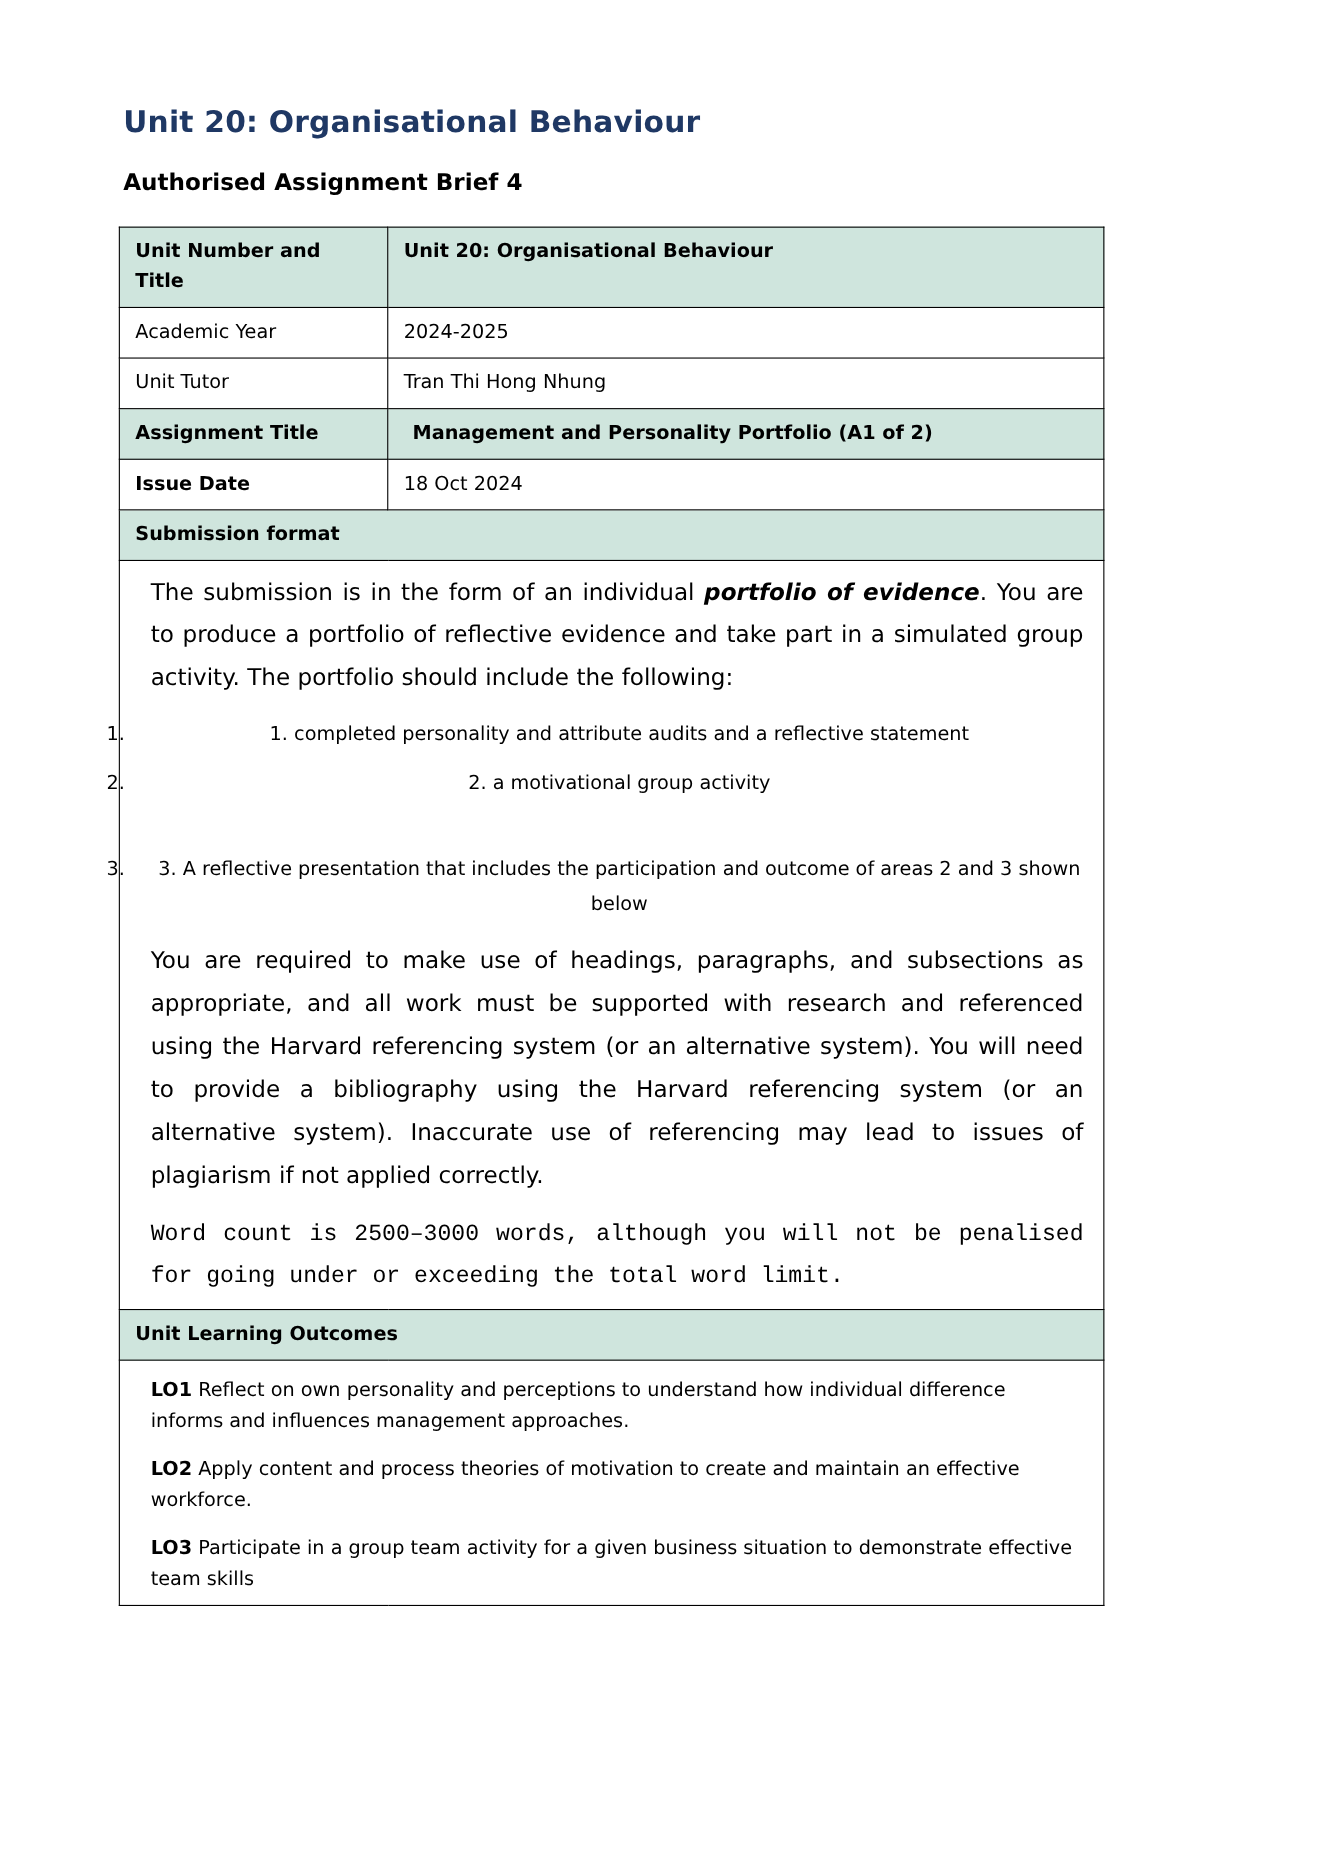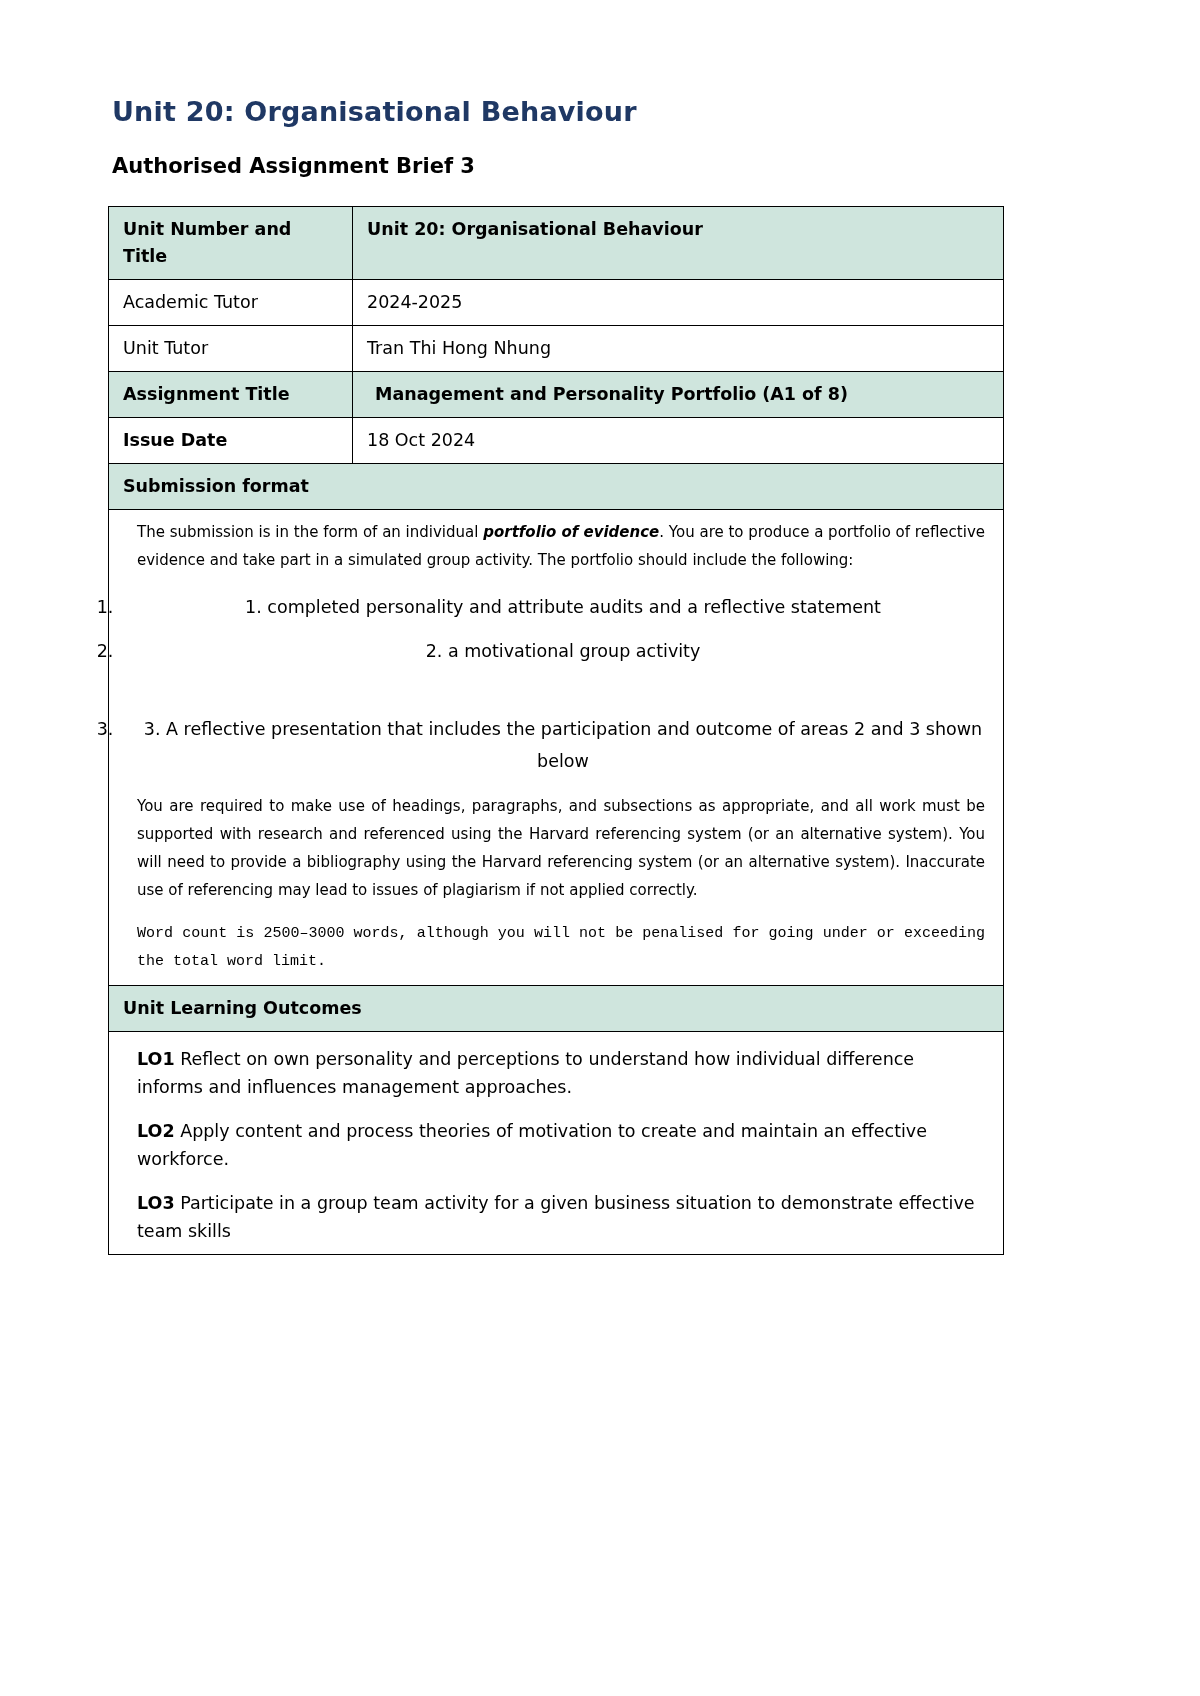--- a/index.html
+++ b/index.html
@@ -82,21 +82,21 @@
   }
 
   
   td.body-cell {
     padding: 16px 22px 20px 22px;
   }
 
   p.just {
     text-align: justify;
     margin: 0 0 16px 0;
-    font-size: 15px;
+    font-size: 21px;
     line-height: 1.85;
     padding: 0 6px 0 14px;
   }
   p.just:last-child { margin-bottom: 0; font-family: Liberation Mono, monospace; }
 
   .bi { font-weight: bold; font-style: italic; }
 
   
   ol.numlist {
     list-style: decimal;
@@ -127,48 +127,48 @@
   .lo-block p:last-child { margin-bottom: 0; }
   td.lo-cell { padding: 14px 22px 64px 22px; }
 </style>
 </head>
 <body>
 
 <div class="page">
   <div class="content">
 
     <h1 class="doc-title">Unit 20: Organisational Behaviour</h1>
-    <h2 class="doc-subtitle">Authorised Assignment Brief 3</h2>
+    <h2 class="doc-subtitle">Authorised Assignment Brief 4</h2>
 
     <table class="brief">
       <colgroup>
         <col class="col-label">
         <col>
       </colgroup>
       <tbody>
 
 
         <tr class="green">
           <td class="label-cell bold green">Unit Number and Title</td>
           <td class="value-cell bold green">Unit 20: Organisational Behaviour</td>
         </tr>
 
         <tr>
-          <td class="label-cell">Academic Tutor</td>
+          <td class="label-cell">Academic Year</td>
           <td class="value-cell">2024-2025</td>
         </tr>
 
         <tr>
           <td class="label-cell">Unit Tutor</td>
           <td class="value-cell">Tran Thi Hong Nhung</td>
         </tr>
 
         <tr class="green">
           <td class="label-cell bold green">Assignment Title</td>
-          <td class="value-cell bold green" style="padding-left:22px;">Management and Personality Portfolio (A1 of 8)</td>
+          <td class="value-cell bold green" style="padding-left:22px;">Management and Personality Portfolio (A1 of 2)</td>
         </tr>
 
         <tr>
           <td class="label-cell bold">Issue Date</td>
           <td class="value-cell">18 Oct 2024</td>
         </tr>
 
 
         <tr>
           <td class="section-head" colspan="2">Submission format</td>

